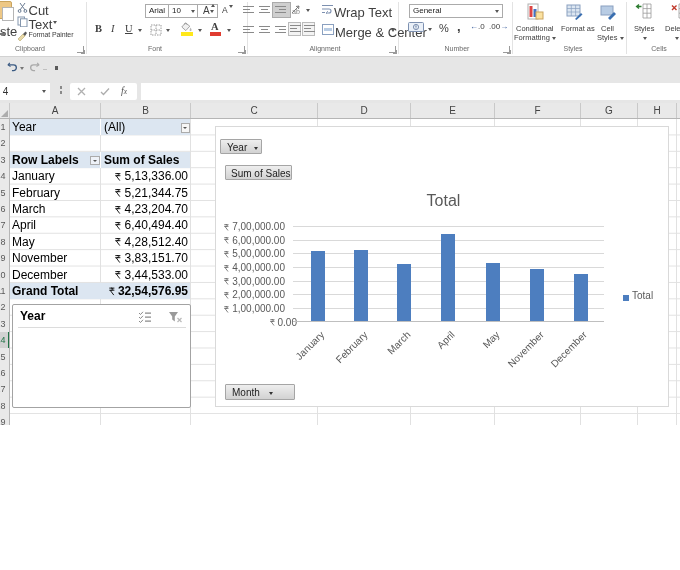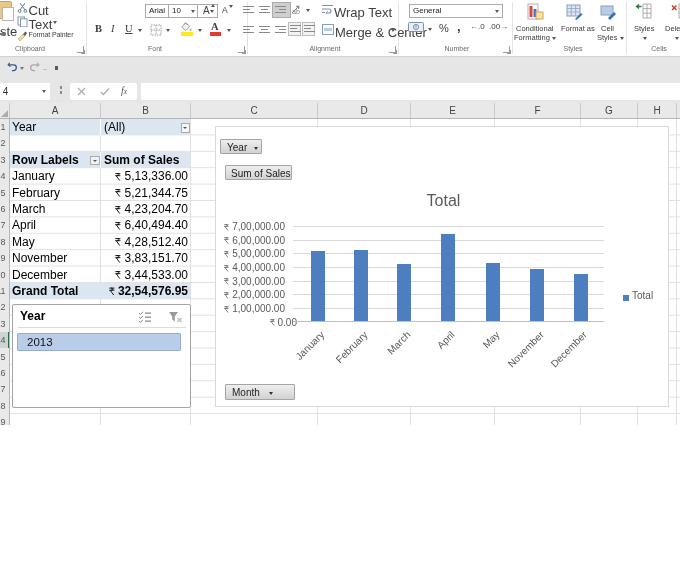--- a/index.html
+++ b/index.html
@@ -371,21 +371,20 @@
   <div style="position:absolute;left:7px;top:4px;font-size:12px;font-weight:bold;color:#000;">Year</div>
   <svg style="position:absolute;left:125px;top:6px;" width="14" height="12" viewBox="0 0 14 12">
     <path d="M1 2 L2.5 3.5 L5 0.8 M1 6 L2.5 7.5 L5 4.8 M1 10 L2.5 11.5 L5 8.8" fill="none" stroke="#8a8a8a" stroke-width="1"></path>
     <path d="M7 2.2 h6 M7 6.2 h6 M7 10.2 h6" stroke="#8a8a8a" stroke-width="1.2"></path>
   </svg>
   <svg style="position:absolute;left:155px;top:6px;" width="14" height="12" viewBox="0 0 14 12">
     <path d="M1 1 h9 L6.8 5.5 v5 l-2.6 -2 v-3z" fill="#9a9a9a"></path>
     <path d="M9.5 7 l4 4 M13.5 7 l-4 4" stroke="#b9b9b9" stroke-width="1.2"></path>
   </svg>
   <div style="position:absolute;left:5px;top:21.5px;width:168px;height:1px;background:#dcdcdc;"></div>
-  <div class="sbtn" style="top:28px;">2013</div>
 </div>
 
 <div id="chart" class="abs">
   <div class="fieldbtn" style="left:4px;top:12px;width:42px;height:15px;line-height:15px;padding-left:6px;box-sizing:border-box;">Year <span class="dd" style="margin-left:4px;border-top-color:#333;"></span></div>
   <div class="fieldbtn" style="left:9px;top:38px;width:67px;height:15px;line-height:15px;padding-left:5px;box-sizing:border-box;">Sum of Sales</div>
   <div style="position:absolute;left:180px;top:65px;width:95px;text-align:center;font-size:16px;color:#595959;">Total</div>
   <div class="fieldbtn" style="left:9px;top:257px;width:70px;height:16px;line-height:16px;padding-left:6px;box-sizing:border-box;">Month <span class="dd" style="margin-left:6px;border-top-color:#333;"></span></div>
   <div id="plot" style="position:absolute;left:-1px;top:-1px;width:454px;height:281px;">
       <div class="hgrid" style="left:78px;width:311px;top:99.9px;"></div>
       <div class="ylab" style="left:0px;width:70px;text-align:right;top:95.10000000000001px;"><svg width="5" height="7" viewBox="0 0 6 8" style="vertical-align:-0.5px">

